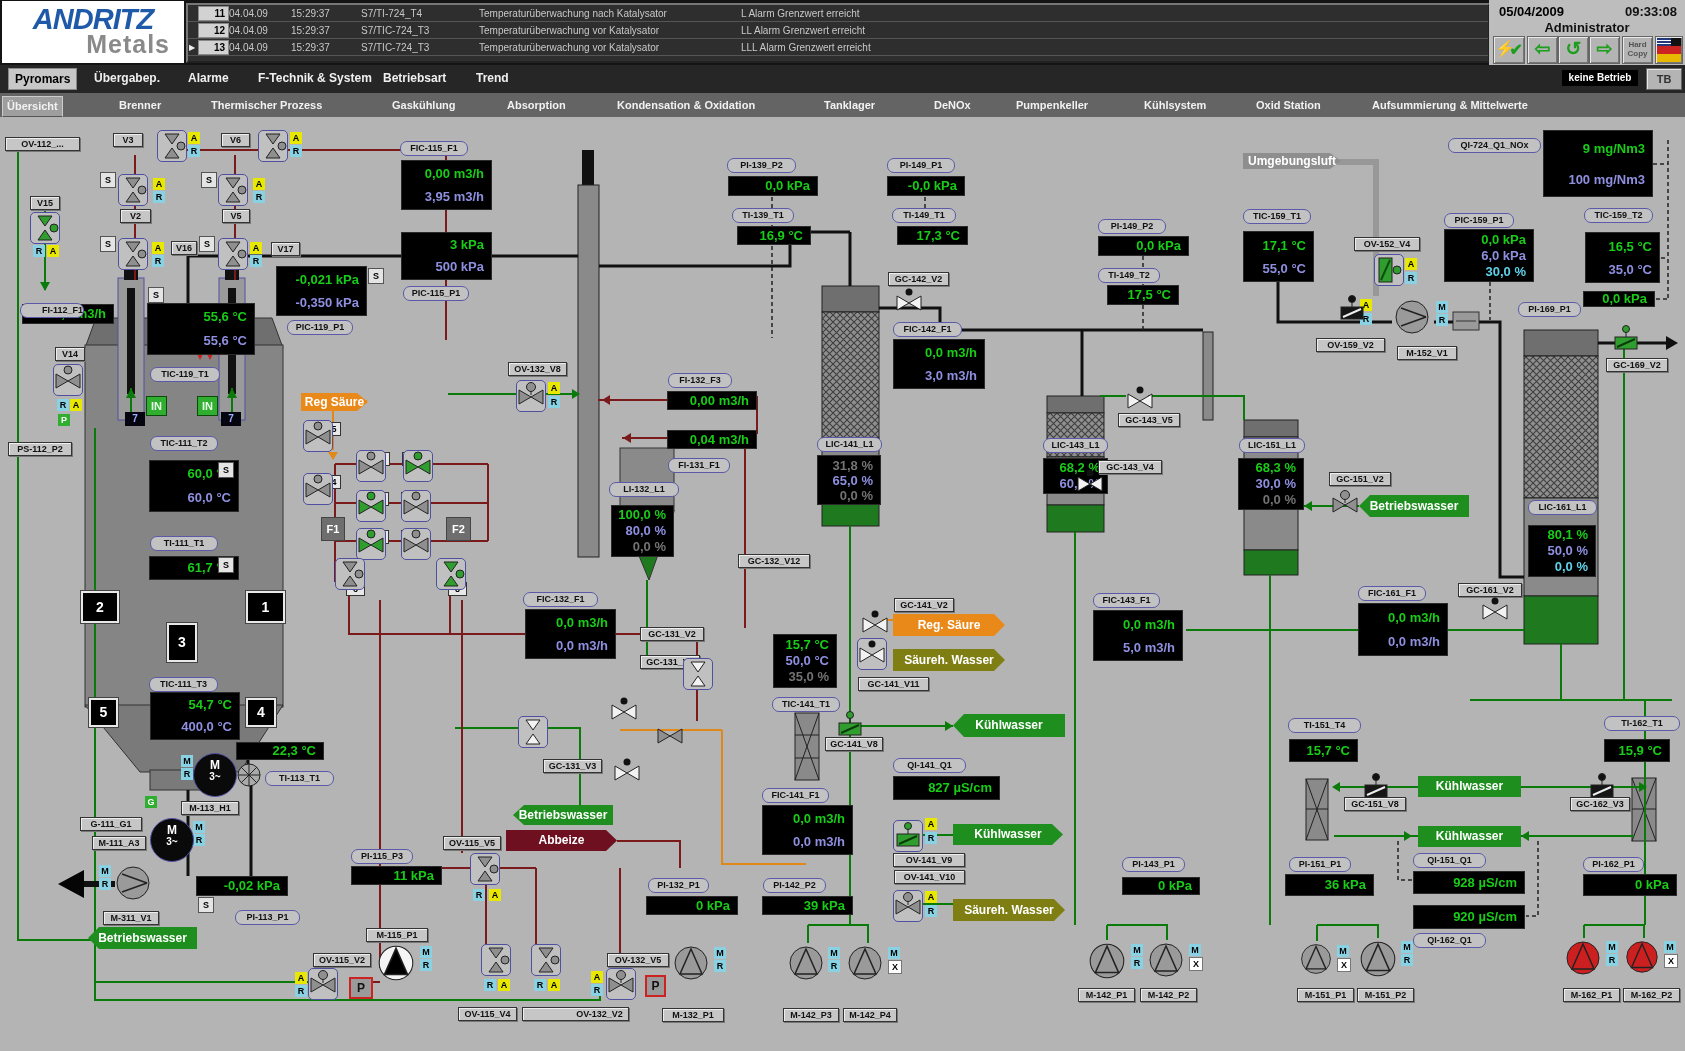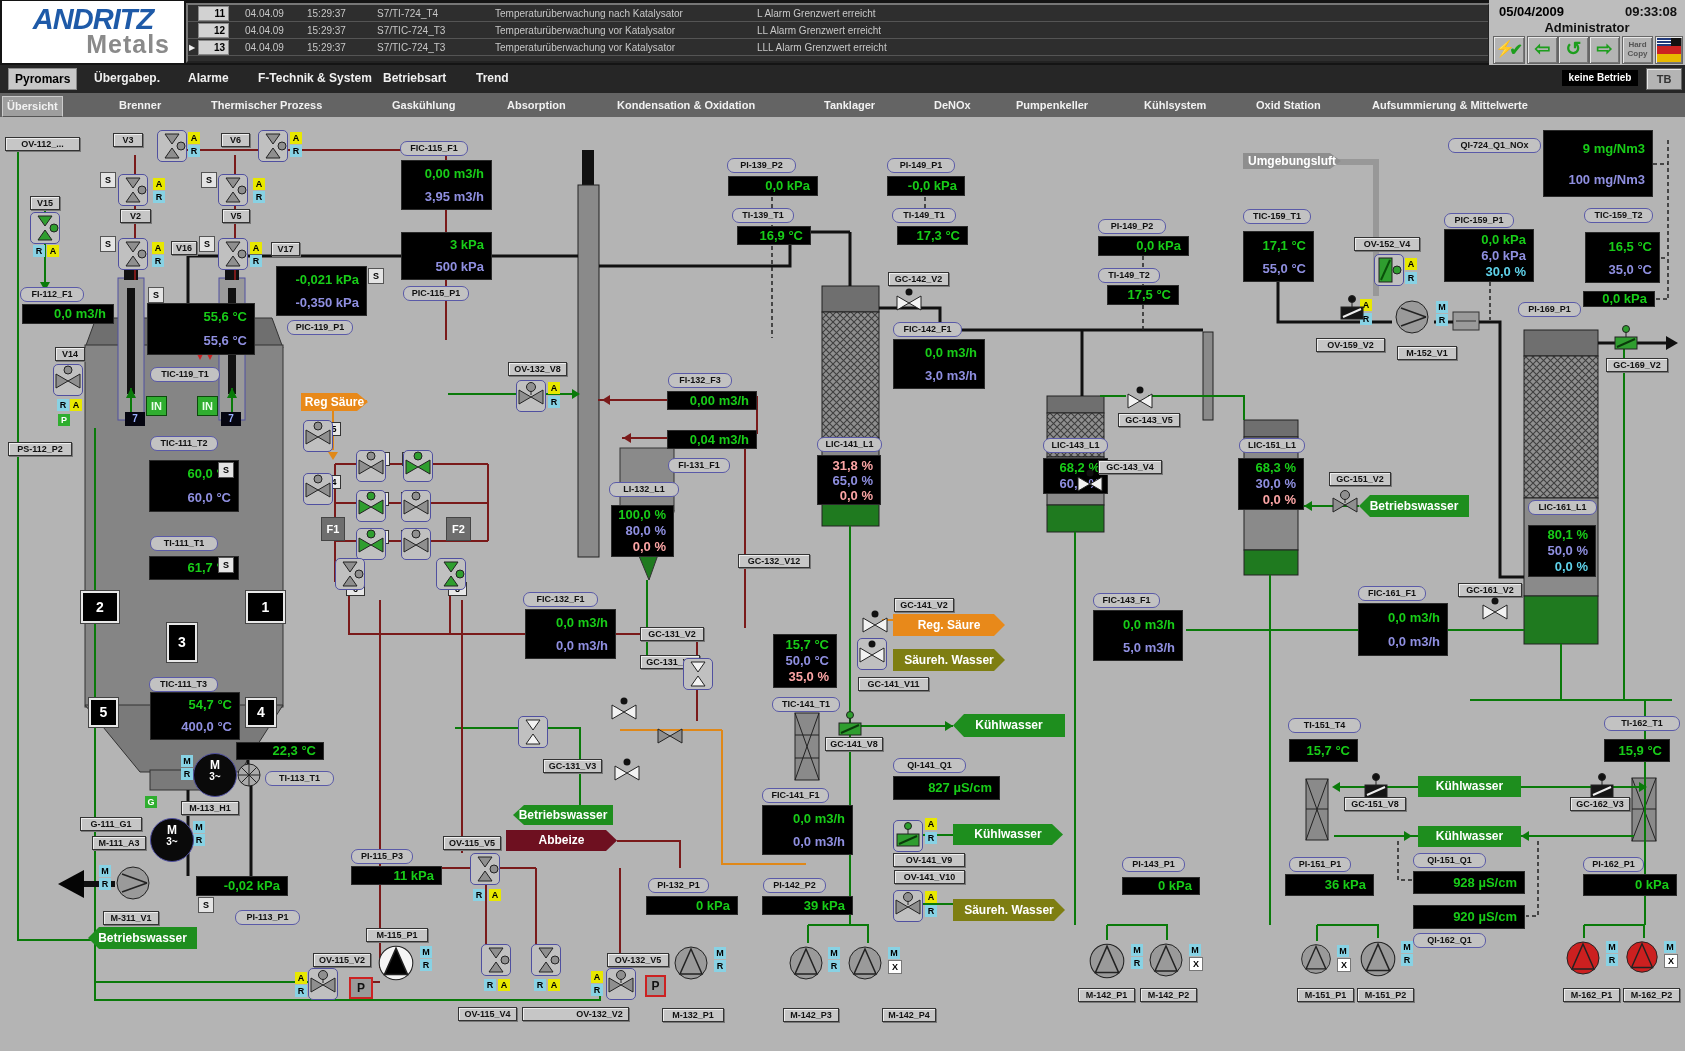--- a/index.html
+++ b/index.html
@@ -10,21 +10,21 @@
   #logo{position:absolute;left:2px;top:1px;width:182px;height:62px;background:#fff;overflow:hidden;}
   #logo .l1{font-weight:bold;font-style:italic;font-size:29px;color:#1e5aa8;letter-spacing:-1px;text-align:center;margin-top:2px;}
   #logo .l2{font-weight:bold;font-size:25px;color:#8a8a8a;text-align:right;padding-right:14px;margin-top:-6px;letter-spacing:1px;}
   #alarmtable{position:absolute;left:186px;top:3px;width:1300px;height:56px;background:#2e2e2e;
       border:2px solid #777;border-right-color:#222;border-bottom-color:#222;}
   .arow{position:relative;height:16px;border-bottom:1px solid #555;display:flex;align-items:center;
       font-size:10px;color:#c8c8c8;white-space:nowrap;}
   .arow .num{width:26px;background:#d2d2d2;color:#000;text-align:right;padding-right:3px;font-weight:bold;
       border:1px solid #888;height:13px;line-height:13px;margin-left:2px;}
   .arow .mk{width:8px;color:#eee;font-size:8px;text-align:center;}
-  .arow .c1{width:62px;padding-left:16px;}
+  .arow .c1{width:62px;padding-left:0;}
   .arow .c2{width:70px;}
   .arow .c3{width:118px;}
   .arow .c4{width:262px;overflow:hidden;}
   .arow .c5{flex:1;overflow:hidden;}
   #rightpanel{position:absolute;left:1489px;top:0;width:196px;height:65px;background:#bdbdbd;}
   #rightpanel .dt{position:absolute;left:10px;top:4px;font-size:13px;font-weight:bold;color:#000000;}
   #rightpanel .tm{position:absolute;right:8px;top:4px;font-size:13px;font-weight:bold;color:#111;}
   #rightpanel .us{position:absolute;left:0;top:20px;width:100%;text-align:center;font-size:13px;font-weight:bold;color:#111;}
   .hbtn{position:absolute;top:36px;height:26px;background:#b4b4b4;border:1px solid #666;
       box-shadow:inset 1px 1px 0 #e8e8e8, inset -1px -1px 0 #777;text-align:center;cursor:pointer;}
@@ -47,21 +47,21 @@
   #subbar{position:absolute;left:0;top:93px;width:1685px;height:24px;background:#646464;border-bottom:1px solid #3a3a3a;}
   .stab{position:absolute;top:3px;height:19px;line-height:19px;padding:0 4px;color:#f2f2f2;font-size:11px;font-weight:bold;cursor:pointer;white-space:nowrap;}
   .stab.act{background:#9e9e9e;border:1px solid #ccc;border-bottom-color:#555;}
   
   #diagram{position:absolute;left:0;top:117px;width:1685px;height:934px;background:#b4b4b4;}
   #bgsvg{position:absolute;left:0;top:-117px;width:1685px;height:1051px;}
   #layer{position:absolute;left:0;top:-117px;width:1685px;height:1051px;}
   .disp{position:absolute;background:#000;border:1px solid #2a2a2a;text-align:right;
       font-family:"Liberation Sans",sans-serif;font-weight:bold;font-size:13px;padding-right:7px;box-sizing:border-box;cursor:pointer;}
   .disp div{white-space:nowrap;}
-  .pv{color:#18cc18;} .sp{color:#8f8fe0;} .out{color:#fca5a5;padding-left:8px;} .cy{color:#5fd2ea;}
+  .pv{color:#18cc18;} .sp{color:#8f8fe0;} .out{color:#737373;padding-left:8px;} .cy{color:#5fd2ea;}
   .tago{position:absolute;height:13px;background:#c2c2c2;border:1px solid #5a5aa8;border-radius:7px;
       font-size:9px;font-weight:bold;color:#111;text-align:center;line-height:12px;white-space:nowrap;overflow:hidden;}
   .lbl{position:absolute;height:12px;background:#c6c6c6;border:1px solid #333;
       box-shadow:inset 1px 1px 0 #eee, 1px 1px 0 #777;font-size:9px;font-weight:bold;color:#111;
       text-align:center;line-height:12px;white-space:nowrap;overflow:hidden;}
   .ntag{position:absolute;width:17px;height:12px;background:#e8e8e8;border:1px solid #333;
       font-size:9px;font-weight:bold;text-align:center;line-height:12px;}
   .badge{position:absolute;width:12px;height:12px;font-size:9px;font-weight:bold;text-align:center;line-height:12px;color:#000;}
   .bg-y{background:#e8e800;} .bg-b{background:#88d2e4;} .bg-s{background:#e4e4e4;border:1px solid #555;width:14px;height:14px;line-height:14px;}
   .bg-w{background:#fff;border:1px solid #777;} .bg-g{background:#2fae2f;color:#fff;}
@@ -520,21 +520,21 @@
         </div>
         <div class="disp" style="left: 1413px; top: 905px; width: 112px; height: 24px;">
           <div class="pv" style="line-height: 20px; margin-top: 1px;">920 µS/cm</div>
         </div>
         <div class="disp" style="left: 1285px; top: 874px; width: 89px; height: 22px;">
           <div class="pv" style="line-height: 18px; margin-top: 1px;">36 kPa</div>
         </div>
         <div class="disp" style="left: 1583px; top: 874px; width: 94px; height: 22px;">
           <div class="pv" style="line-height: 18px; margin-top: 1px;">0 kPa</div>
         </div>
-        <div class="tago" style="left: 20px; top: 287px; width: 62px; height: 13px;">FI-112_F1</div>
+        <div class="tago" style="left: 20px; top: 303px; width: 62px; height: 13px; text-align: right;">FI-112_F1</div>
         <div class="tago" style="left: 150px; top: 367px; width: 68px; height: 13px;">TIC-119_T1</div>
         <div class="tago" style="left: 150px; top: 436px; width: 66px; height: 13px;">TIC-111_T2</div>
         <div class="tago" style="left: 150px; top: 536px; width: 66px; height: 13px;">TI-111_T1</div>
         <div class="tago" style="left: 149px; top: 677px; width: 67px; height: 13px;">TIC-111_T3</div>
         <div class="tago" style="left: 265px; top: 771px; width: 67px; height: 13px;">TI-113_T1</div>
         <div class="tago" style="left: 235px; top: 910px; width: 63px; height: 13px;">PI-113_P1</div>
         <div class="tago" style="left: 351px; top: 849px; width: 60px; height: 13px;">PI-115_P3</div>
         <div class="tago" style="left: 400px; top: 141px; width: 66px; height: 13px;">FIC-115_F1</div>
         <div class="tago" style="left: 403px; top: 286px; width: 64px; height: 13px;">PIC-115_P1</div>
         <div class="tago" style="left: 287px; top: 320px; width: 64px; height: 13px;">PIC-119_P1</div>
@@ -587,21 +587,21 @@
         <div class="lbl" style="left: 92px; top: 836px; width: 52px; height: 12px;">M-111_A3</div>
         <div class="lbl" style="left: 103px; top: 911px; width: 54px; height: 12px;">M-311_V1</div>
         <div class="lbl" style="left: 443px; top: 836px; width: 56px; height: 12px;">OV-115_V5</div>
         <div class="lbl" style="left: 366px; top: 928px; width: 60px; height: 12px;">M-115_P1</div>
         <div class="lbl" style="left: 313px; top: 953px; width: 56px; height: 12px;">OV-115_V2</div>
         <div class="lbl" style="left: 458px; top: 1007px; width: 57px; height: 12px;">OV-115_V4</div>
         <div class="lbl" style="left: 522px; top: 1007px; width: 57px; height: 12px; padding-left: 48px;">OV-132_V2</div>
         <div class="lbl" style="left: 607px; top: 953px; width: 60px; height: 12px;">OV-132_V5</div>
         <div class="lbl" style="left: 662px; top: 1008px; width: 60px; height: 12px;">M-132_P1</div>
         <div class="lbl" style="left: 783px; top: 1008px; width: 54px; height: 12px;">M-142_P3</div>
-        <div class="lbl" style="left: 882px; top: 1008px; width: 52px; height: 12px;">M-142_P4</div>
+        <div class="lbl" style="left: 843px; top: 1008px; width: 52px; height: 12px;">M-142_P4</div>
         <div class="lbl" style="left: 1078px; top: 988px; width: 55px; height: 12px;">M-142_P1</div>
         <div class="lbl" style="left: 1140px; top: 988px; width: 55px; height: 12px;">M-142_P2</div>
         <div class="lbl" style="left: 1297px; top: 988px; width: 55px; height: 12px;">M-151_P1</div>
         <div class="lbl" style="left: 1357px; top: 988px; width: 55px; height: 12px;">M-151_P2</div>
         <div class="lbl" style="left: 1563px; top: 988px; width: 55px; height: 12px;">M-162_P1</div>
         <div class="lbl" style="left: 1623px; top: 988px; width: 55px; height: 12px;">M-162_P2</div>
         <div class="lbl" style="left: 1397px; top: 346px; width: 58px; height: 12px;">M-152_V1</div>
         <div class="lbl" style="left: 1354px; top: 237px; width: 64px; height: 12px;">OV-152_V4</div>
         <div class="lbl" style="left: 1316px; top: 338px; width: 67px; height: 12px;">OV-159_V2</div>
         <div class="lbl" style="left: 1606px; top: 358px; width: 60px; height: 12px;">GC-169_V2</div>

